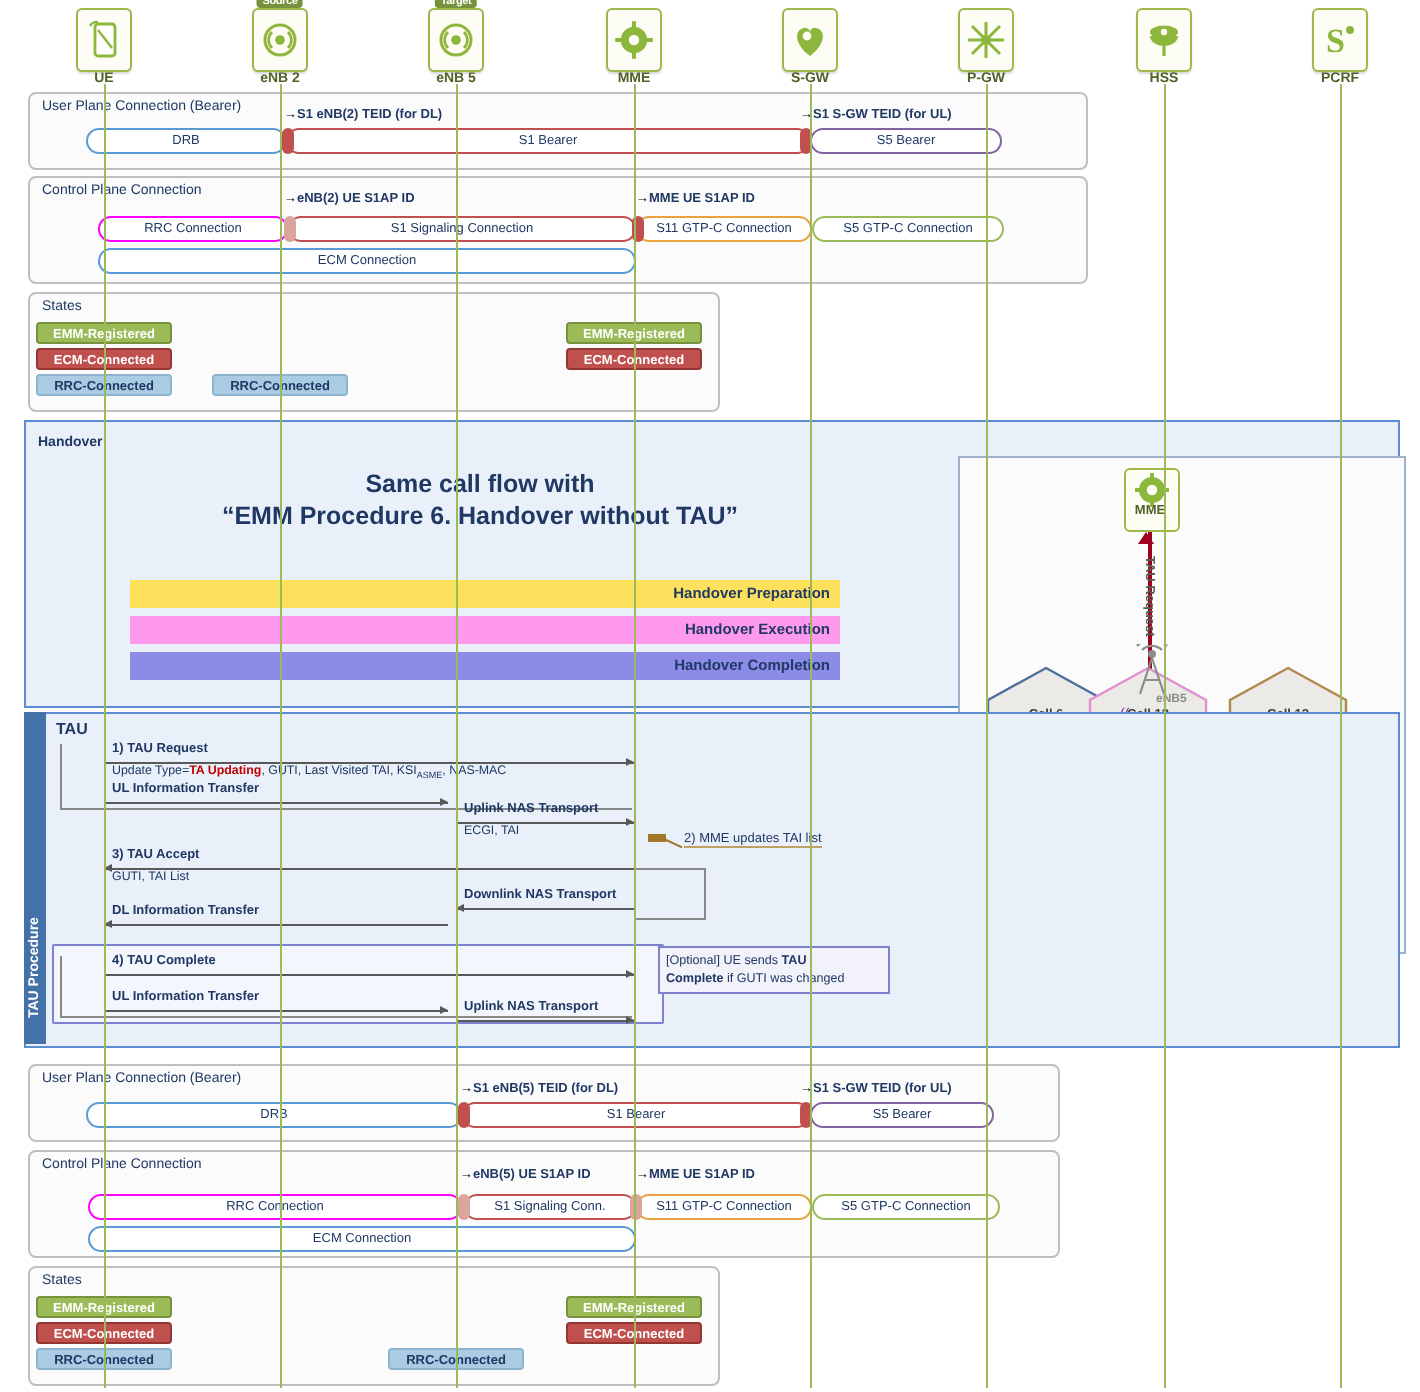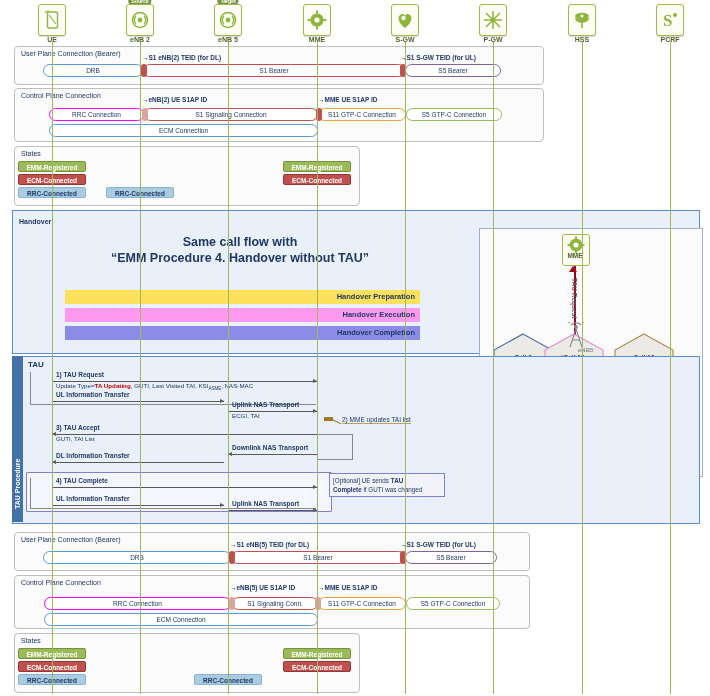--- a/index.html
+++ b/index.html
@@ -200,21 +200,21 @@
 <div class="badge b-emm" style="left:18px;top:161px;width:68px;">EMM-Registered</div>
 <div class="badge b-ecm" style="left:18px;top:174px;width:68px;">ECM-Connected</div>
 <div class="badge b-rrc" style="left:18px;top:187px;width:68px;">RRC-Connected</div>
 <div class="badge b-rrc" style="left:106px;top:187px;width:68px;">RRC-Connected</div>
 <div class="badge b-emm" style="left:283px;top:161px;width:68px;">EMM-Registered</div>
 <div class="badge b-ecm" style="left:283px;top:174px;width:68px;">ECM-Connected</div>
 
 <div class="ho-panel" style="left:12px;top:210px;width:686px;height:142px;"></div>
 <div class="ho-title" style="left:19px;top:218px;">Handover</div>
 <div class="ho-head" style="left:0px;top:234px;width:480px;">Same call flow with</div>
-<div class="ho-head" style="left:0px;top:250px;width:480px;">“EMM Procedure 4. Handover without TAU”</div>
+<div class="ho-head" style="left:0px;top:250px;width:480px;">“EMM Procedure 6. Handover without TAU”</div>
 <div class="ho-bar" style="left:65px;top:290px;width:355px;background:#fde05c;">Handover Preparation</div>
 <div class="ho-bar" style="left:65px;top:308px;width:355px;background:#ff99f0;">Handover Execution</div>
 <div class="ho-bar" style="left:65px;top:326px;width:355px;background:#8c8ce8;">Handover Completion</div>
 
 <div class="inset" style="left:479px;top:228px;width:222px;height:247px;"></div>
 
 <div class="abs" style="left:562px;top:234px;width:26px;height:30px;border:1px solid #9fb84a;border-radius:3px;background:#fdfdf6;">
   <svg width="26" height="18" viewBox="0 0 26 18" style="display:block;margin:1px auto 0;">
     <circle cx="13" cy="9" r="6.5" fill="#8db63c"></circle>
       <circle cx="13" cy="9" r="2.6" fill="#fdfdf6"></circle>

